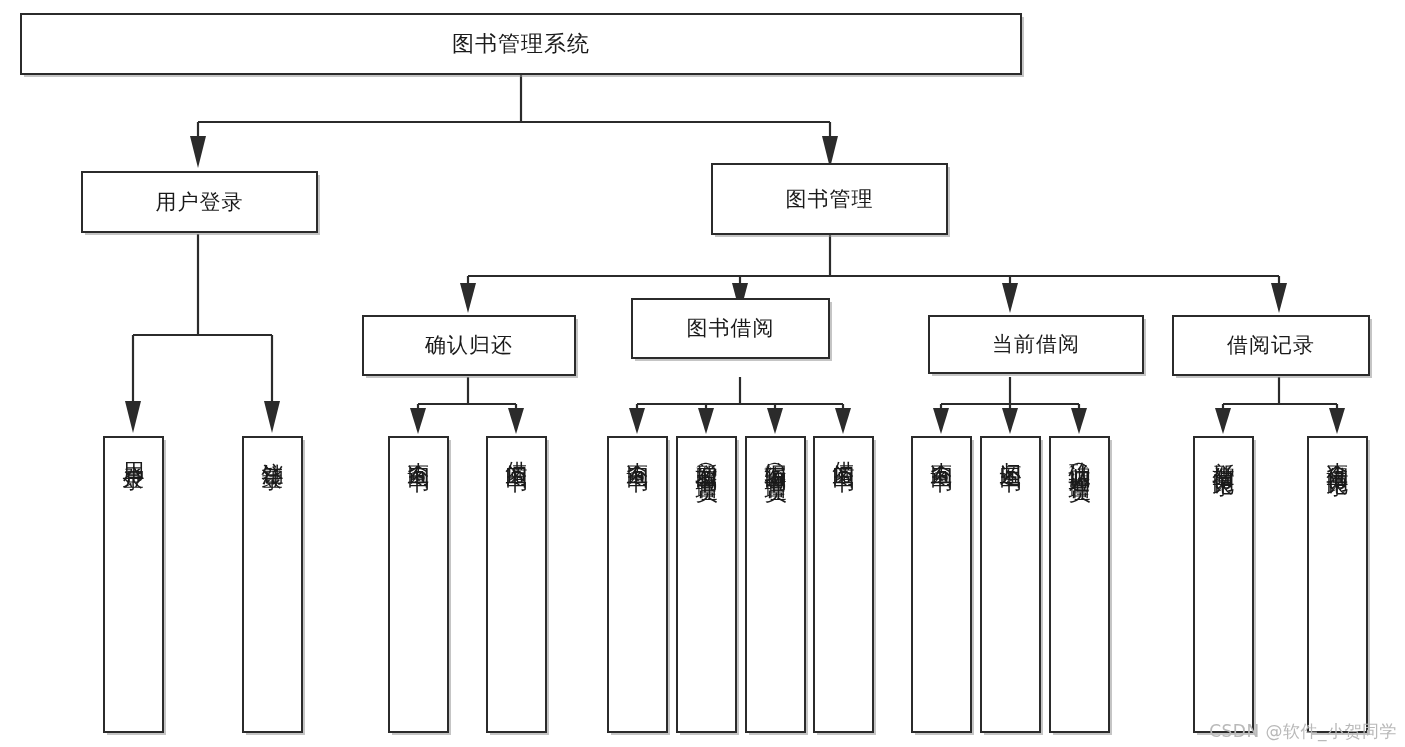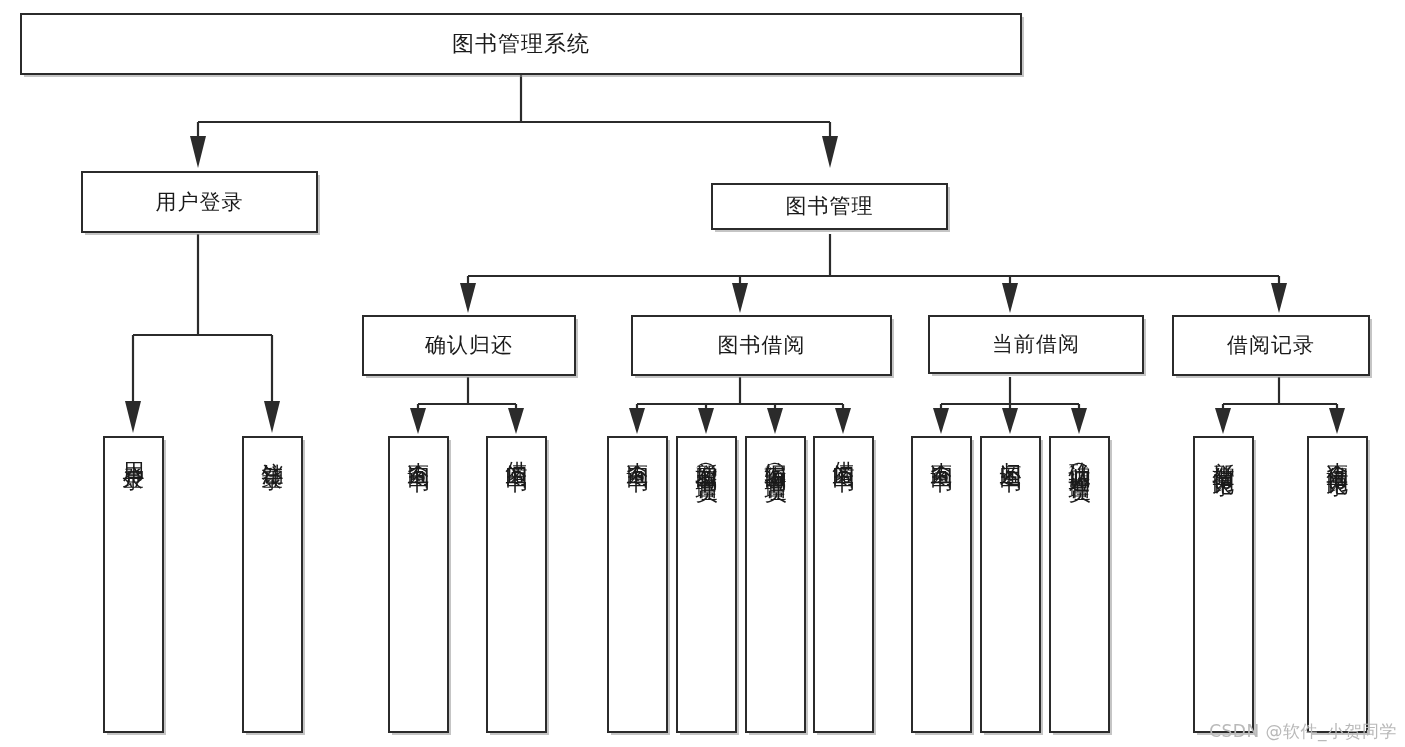--- a/index.html
+++ b/index.html
@@ -144,28 +144,28 @@
     <polygon class="ah" points="1329,408 1345,408 1337,434"></polygon>
   </svg>
 
   <div class="node root" style="left:20px; top:13px; width:1002px; height:62px;">
     <span class="lbl">图书管理系统</span>
   </div>
 
   <div class="node" style="left:81px; top:171px; width:237px; height:62px;">
     <span class="lbl">用户登录</span>
   </div>
-  <div class="node" style="left:711px; top:183px; width:237px; height:47px;">
+  <div class="node" style="left:711px; top:163px; width:237px; height:72px;">
     <span class="lbl">图书管理</span>
   </div>
 
   <div class="node" style="left:362px; top:315px; width:214px; height:61px;">
     <span class="lbl">确认归还</span>
   </div>
-  <div class="node" style="left:631px; top:315px; width:261px; height:61px;">
+  <div class="node" style="left:631px; top:298px; width:199px; height:61px;">
     <span class="lbl">图书借阅</span>
   </div>
   <div class="node" style="left:928px; top:315px; width:216px; height:59px;">
     <span class="lbl">当前借阅</span>
   </div>
   <div class="node" style="left:1172px; top:315px; width:198px; height:61px;">
     <span class="lbl">借阅记录</span>
   </div>
 
   <div class="node leaf" style="left:103px; top:436px; width:61px; height:297px;">

